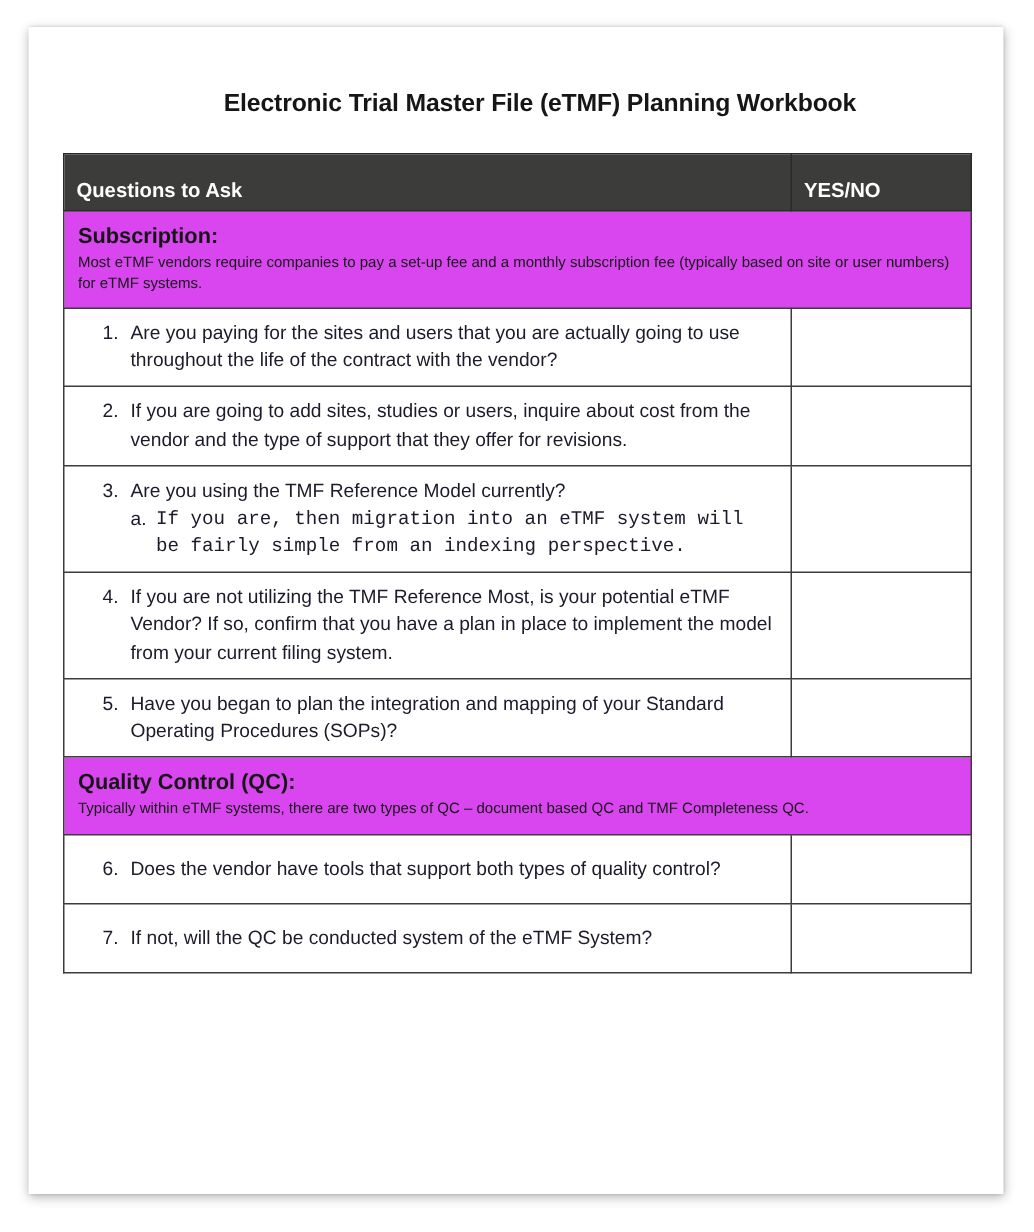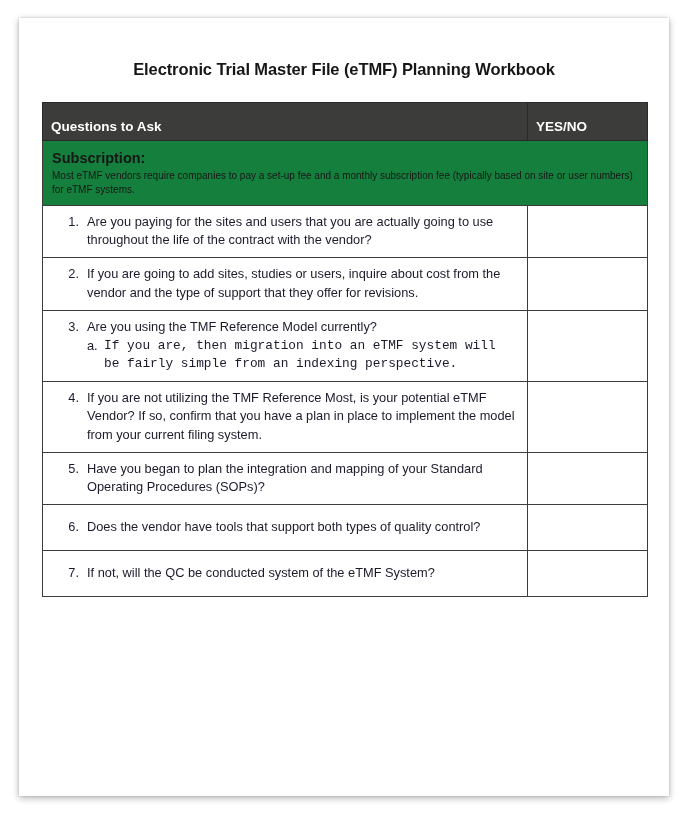--- a/index.html
+++ b/index.html
@@ -27,21 +27,21 @@
     left: 19px;
     top: 18px;
     width: 650px;
     height: 778px;
     background: #ffffff;
     box-shadow: 0 2px 7px rgba(0,0,0,0.30), 0 0 2px rgba(0,0,0,0.16);
   }
 
   .doc-title {
     position: absolute;
-    left: 0;
+    left: 16px;
     top: 42px;
     width: 650px;
     text-align: center;
     font-size: 16.5px;
     font-weight: bold;
     color: #161616;
     letter-spacing: -0.1px;
   }
 
   .wb-table {
@@ -63,21 +63,21 @@
     font-weight: bold;
     font-size: 13.5px;
     padding: 16px 0 6px 8px;
     border: 1px solid #2a2a2a;
     height: 27px;
     vertical-align: middle;
   }
 
   
   .band td {
-    background: #15803d;
+    background: #d946ef;
     border-left: 1px solid #3c3c3b;
     border-right: 1px solid #3c3c3b;
     border-top: 1px solid #3c3c3b;
     border-bottom: 1px solid #3c3c3b;
     padding: 8px 2px 9px 9px;
     color: #161616;
   }
   .band .band-title {
     font-size: 14.5px;
     font-weight: bold;
@@ -202,20 +202,26 @@
         </tr>
         <tr class="qrow">
           <td class="q-cell">
             <div class="item">
               <span class="num">5.</span>
               <span class="txt">Have you began to plan the integration and mapping of your Standard Operating Procedures (SOPs)?</span>
             </div>
           </td>
           <td class="yn-cell"></td>
         </tr>
+        <tr class="band">
+          <td colspan="2">
+            <div class="band-title">Quality Control (QC):</div>
+            <div class="band-body">Typically within eTMF systems, there are two types of QC – document based QC and TMF Completeness QC.</div>
+          </td>
+        </tr>
         <tr class="qrow tall">
           <td class="q-cell">
             <div class="item">
               <span class="num">6.</span>
               <span class="txt">Does the vendor have tools that support both types of quality control?</span>
             </div>
           </td>
           <td class="yn-cell"></td>
         </tr>
         <tr class="qrow tall">

